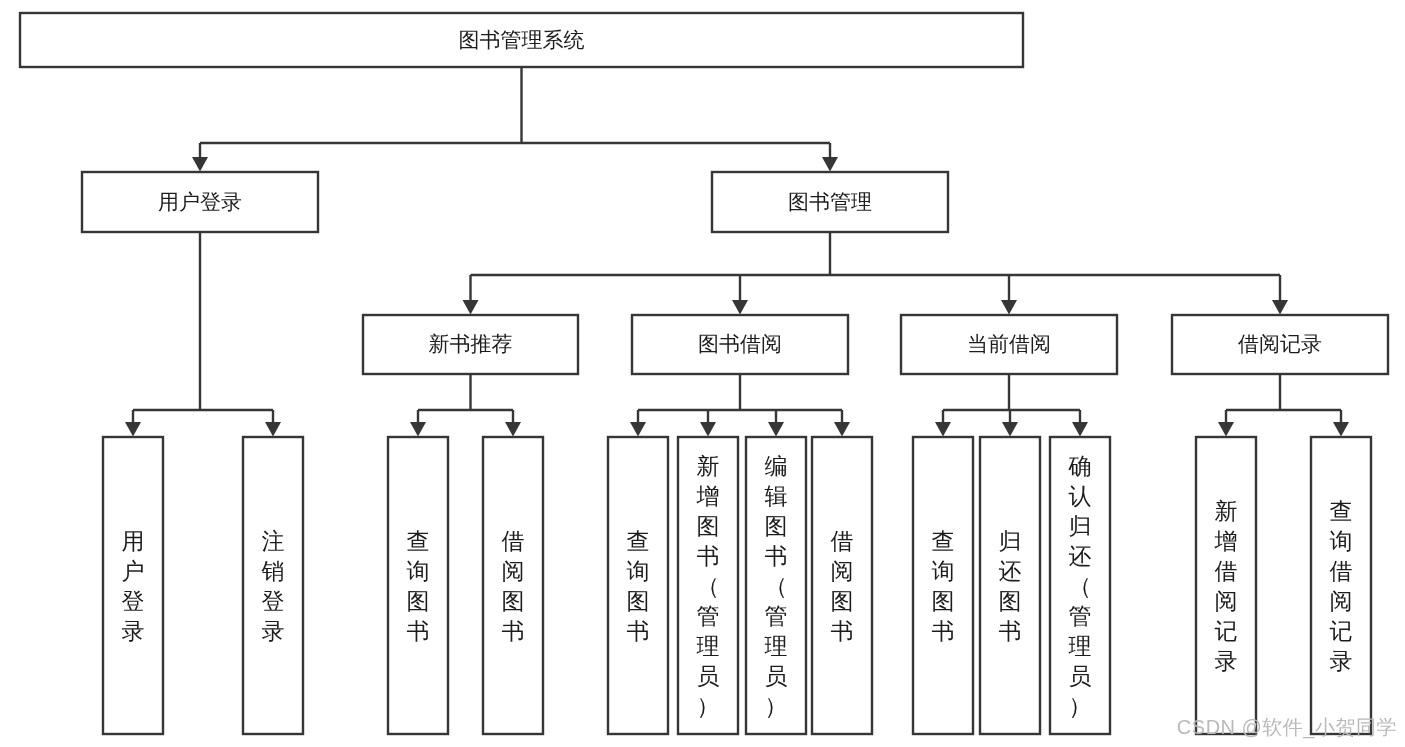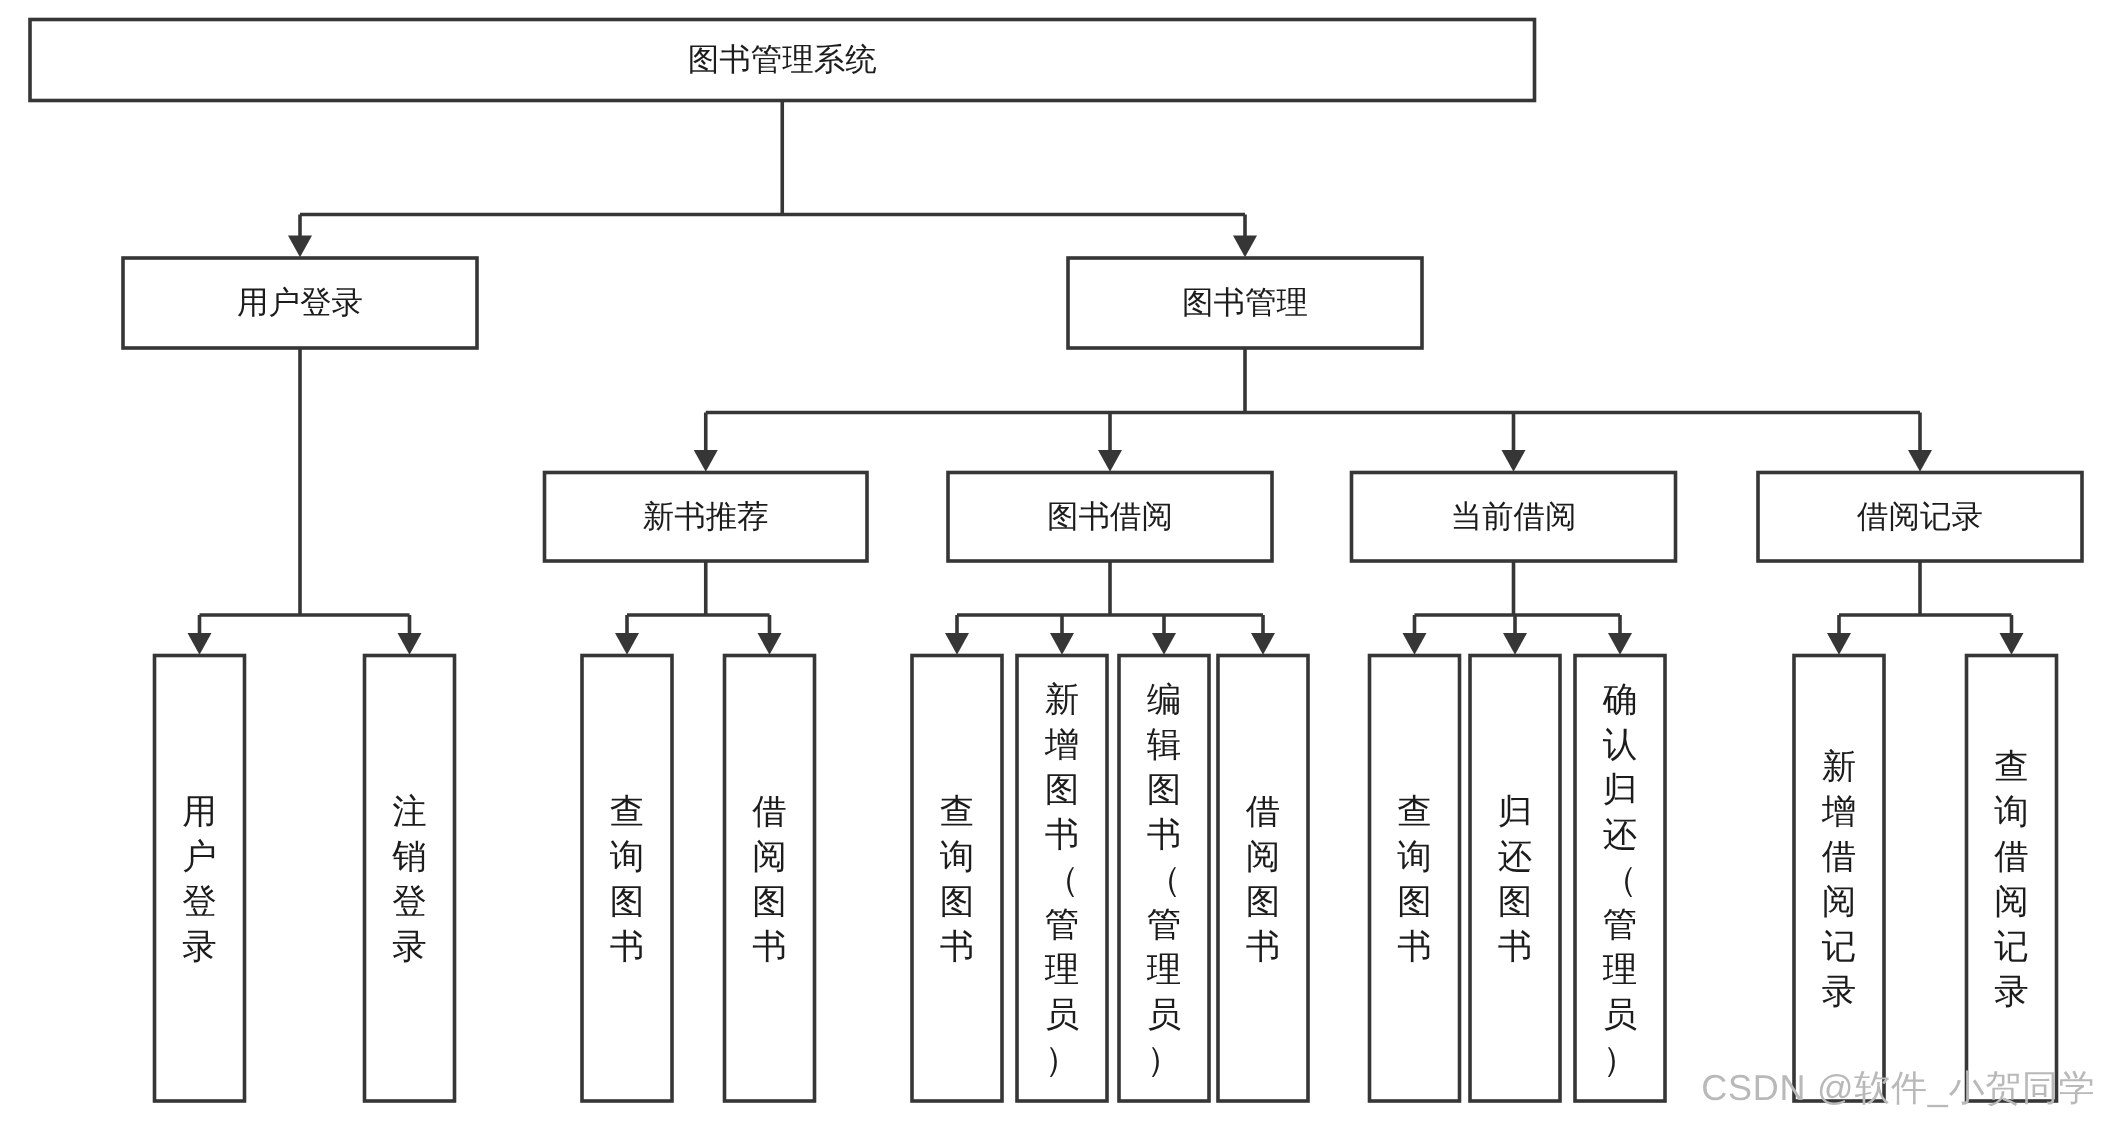--- a/index.html
+++ b/index.html
@@ -52,21 +52,21 @@
   }
   .arrow-head {
     fill: #363636;
     stroke: none;
   }
   .watermark {
     position: absolute;
     right: 8px;
     bottom: 6px;
     font-family: "Liberation Sans", "DejaVu Sans", sans-serif;
-    font-size: 24px;
+    font-size: 20px;
     color: #b9b9b9;
     white-space: nowrap;
     letter-spacing: 0.5px;
     user-select: none;
   }
 </style>
 </head>
 <body>
 
 <div id="diagram-root">

